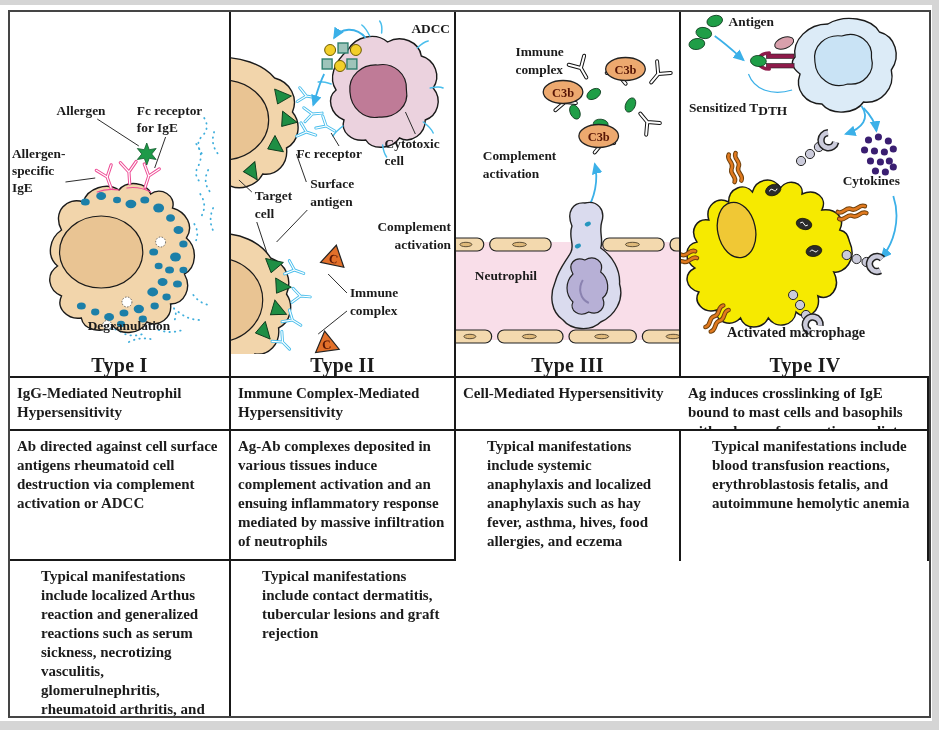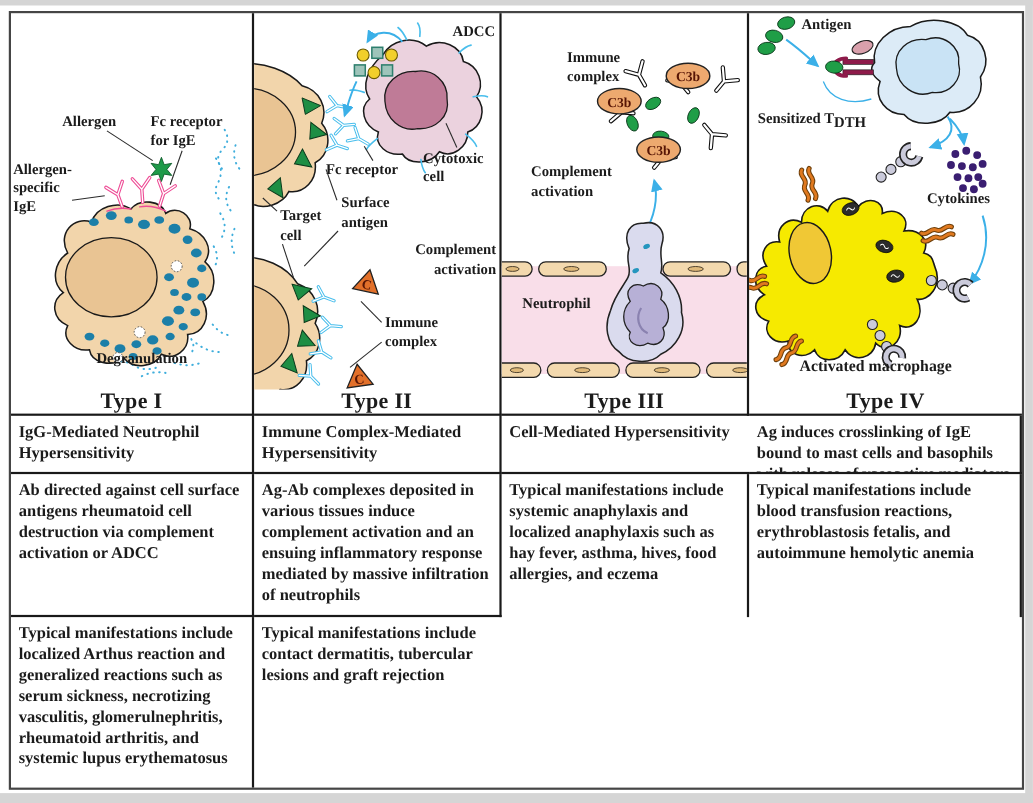--- a/index.html
+++ b/index.html
@@ -9,21 +9,21 @@
   .edge-top{left:0;top:0;width:939px;height:5px;}
   .edge-right{right:0;top:0;width:7px;height:730px;}
   .edge-bottom{left:0;top:721px;width:939px;height:9px;}
 
   .figure-table{position:absolute;left:8px;top:10px;width:923px;height:708px;
       box-sizing:border-box;border:2px solid #454545;background:#fff;
       display:grid;grid-template-columns:221px 225px 225px 1fr;
       grid-template-rows:366px 53px 130px 1fr;}
   .cell{box-sizing:border-box;border-right:2px solid #191919;border-bottom:2px solid #191919;overflow:hidden;}
   .cell.last-col{border-right:none;}
-  .cell.last-row{border-bottom:none;}
+  .cell.last-row{border-bottom:none;margin-left:24px;}
   .diagram-cell{display:flex;flex-direction:column;}
   .diagram-cell svg{display:block;flex:0 0 auto;}
   .type-caption{height:24px;display:flex;align-items:center;justify-content:center;
       font-weight:bold;font-size:20px;letter-spacing:.3px;}
   .text-cell{padding:6px 7px 0 7px;font-weight:bold;font-size:15px;line-height:1.27;}
   .text-cell sub{font-size:10.5px;line-height:0;}
 
   
   text.lbl{font-family:"Liberation Serif",serif;font-weight:bold;font-size:13.5px;fill:#1b1b1b;}
   text.lbl-c{font-family:"Liberation Serif",serif;font-weight:bold;font-size:12.5px;fill:#571505;}

